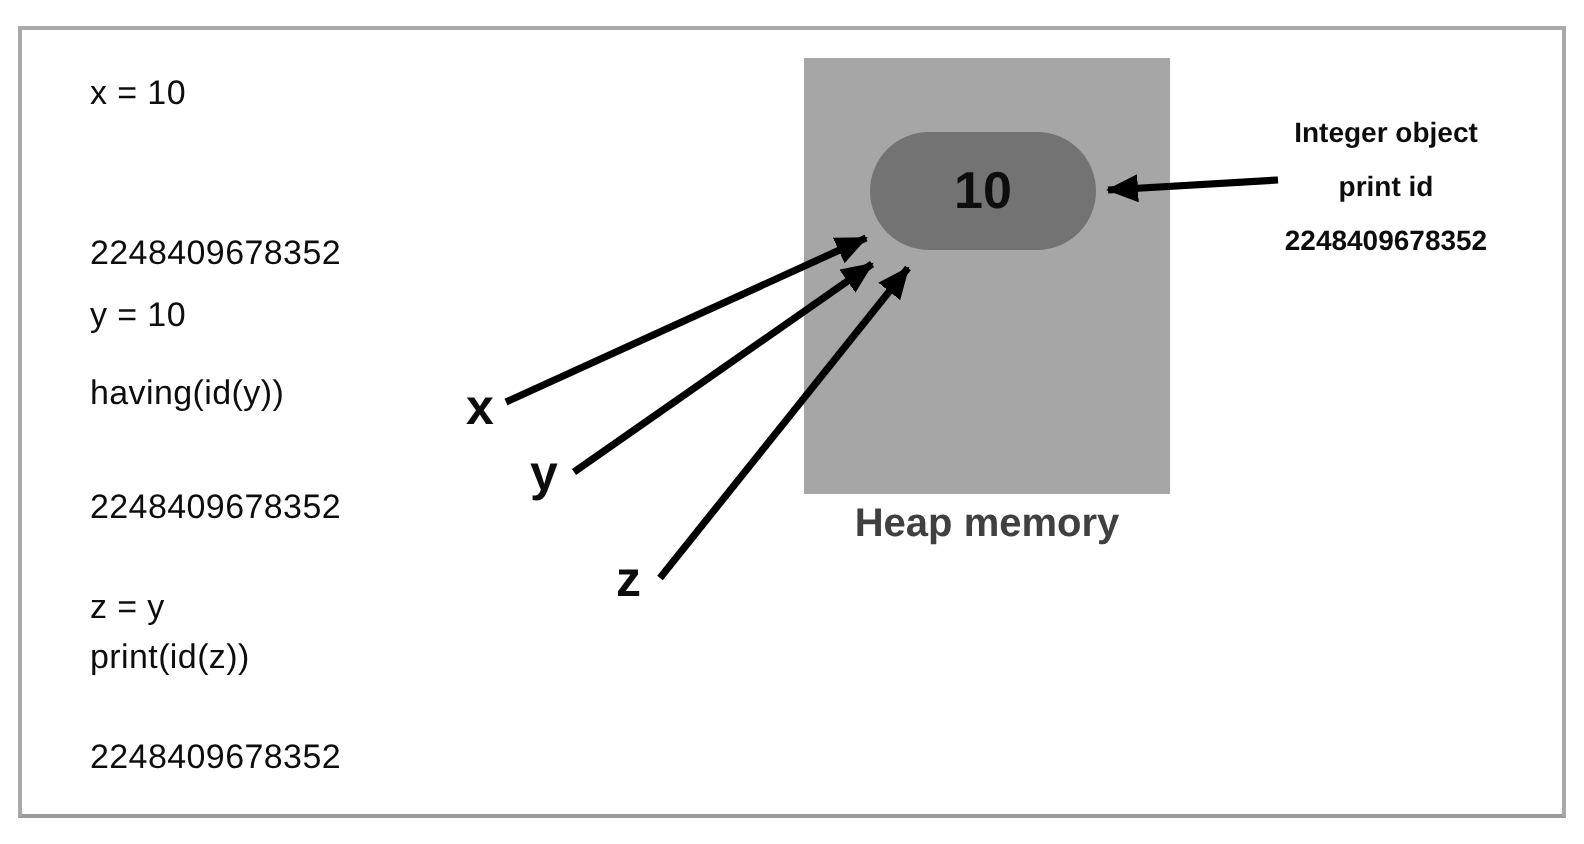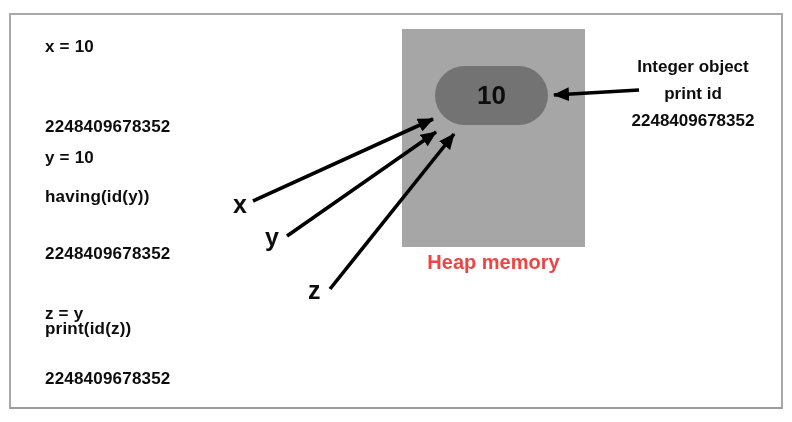--- a/index.html
+++ b/index.html
@@ -18,21 +18,21 @@
     position: absolute;
     left: 9px; top: 13px;
     width: 774px; height: 396px;
     border: 2px solid #a9a9a9;
     border-bottom-color: #9b9b9b;
   }
   .code-line {
     position: absolute;
     left: 45px;
     font-size: 17px;
-    font-weight: 700;
+    font-weight: 400;
     color: #0d0d0d;
     letter-spacing: 0.2px;
     white-space: pre;
   }
   .heap-box {
     position: absolute;
     left: 402px; top: 29px;
     width: 183px; height: 218px;
     background: #a6a6a6;
   }
@@ -51,38 +51,38 @@
     font-weight: 700;
     color: #0d0d0d;
   }
   .heap-label {
     position: absolute;
     left: 402px; top: 251px;
     width: 183px;
     text-align: center;
     font-size: 20px;
     font-weight: 700;
-    color: #ef4444;
+    color: #404040;
   }
   .var-label {
     position: absolute;
     font-size: 25px;
     font-weight: 700;
     color: #0d0d0d;
     line-height: 1;
   }
   #var-x { left: 233px; top: 192px; }
   #var-y { left: 265px; top: 225px; }
   #var-z { left: 308px; top: 278px; }
   .annotation {
     position: absolute;
     left: 598px; top: 53px;
     width: 190px;
     text-align: center;
-    font-size: 17px;
+    font-size: 14px;
     font-weight: 700;
     color: #0d0d0d;
     line-height: 27px;
   }
   svg.arrows {
     position: absolute;
     left: 0; top: 0;
     width: 792px; height: 422px;
     pointer-events: none;
   }
@@ -92,21 +92,21 @@
 
 <div id="stage">
 
   <div class="frame"></div>
 
   <div class="code-line" style="top:37px">x = 10</div>
   <div class="code-line" style="top:117px">2248409678352</div>
   <div class="code-line" style="top:148px">y = 10</div>
   <div class="code-line" style="top:187px">having(id(y))</div>
   <div class="code-line" style="top:244px">2248409678352</div>
-  <div class="code-line" style="top:304px">z = y</div>
+  <div class="code-line" style="top:294px">z = y</div>
   <div class="code-line" style="top:319px">print(id(z))</div>
   <div class="code-line" style="top:369px">2248409678352</div>
 
   <div class="heap-box"></div>
   <div class="int-object">
     <span class="int-object-value">10</span>
   </div>
   <div class="heap-label">Heap memory</div>
 
   <svg class="arrows" viewBox="0 0 792 422">

